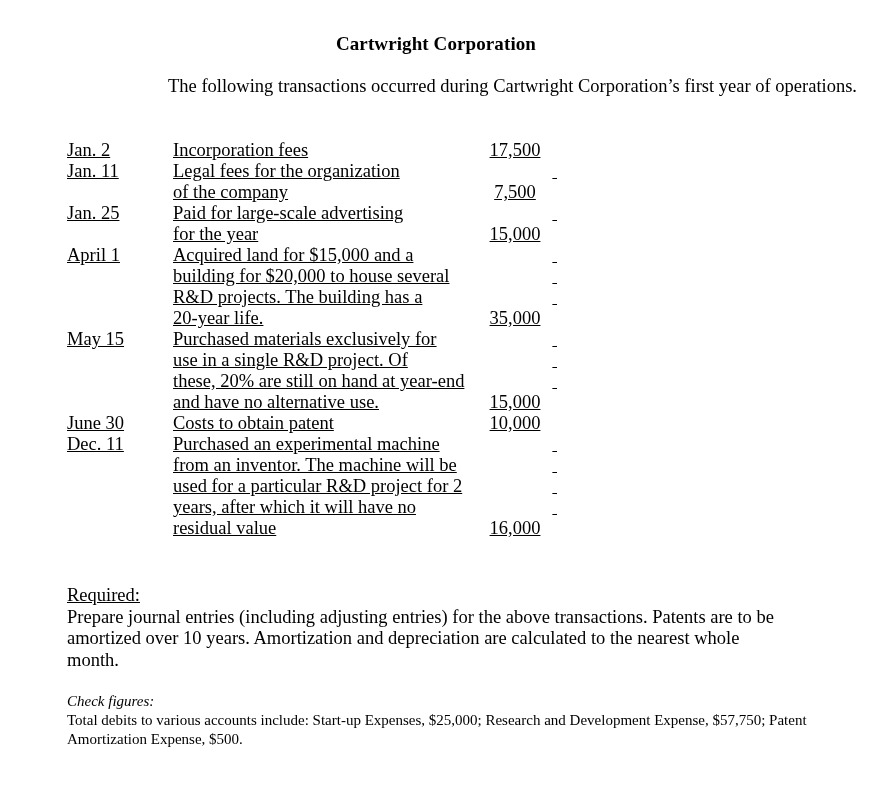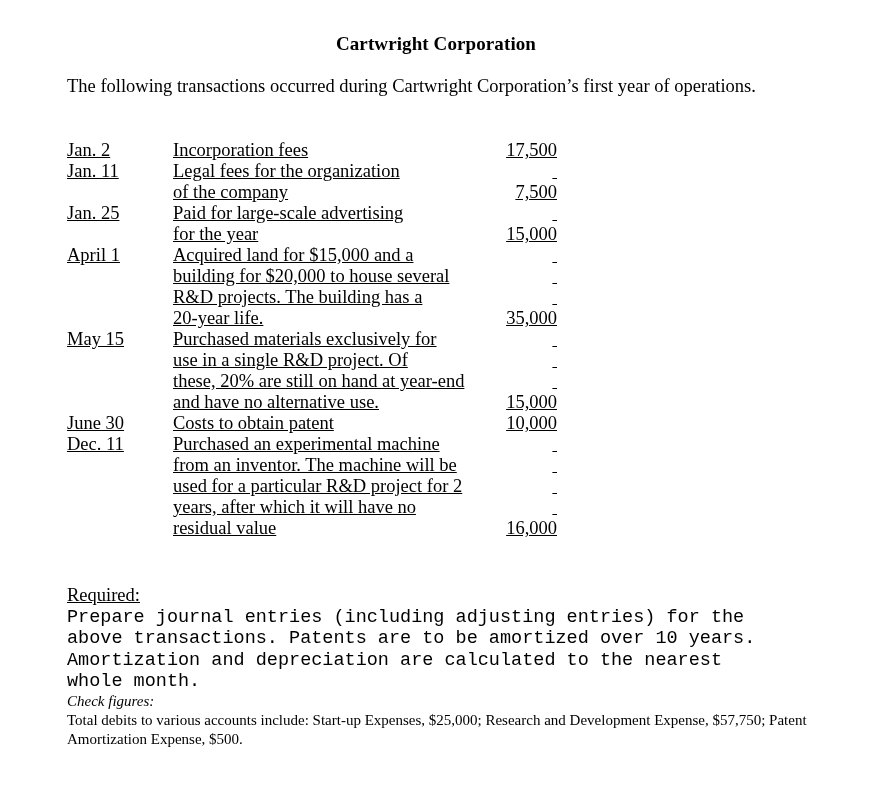--- a/index.html
+++ b/index.html
@@ -36,20 +36,21 @@
   }
 
   
   .intro {
     position: absolute;
     top: 76px;
     left: 67px;
     width: 790px;
     font-size: 18.5px;
     line-height: 21px;
+    text-align: right;
   }
 
   
   .txn-table {
     position: absolute;
     top: 140px;
     left: 67px;
     width: 490px;
     border-collapse: collapse;
     font-size: 18.5px;
@@ -75,21 +76,21 @@
     white-space: nowrap;
   }
   .desc-line {
     display: block;
     line-height: 21px;
     white-space: nowrap;
   }
   .amt-line {
     display: block;
     line-height: 21px;
-    text-align: right;
+    text-align: center;
   }
   .amt-blank {
     display: block;
     line-height: 21px;
   }
 
   
   .required-block {
     position: absolute;
     top: 585px;
@@ -99,21 +100,20 @@
     line-height: 21.5px;
   }
   .required-label {
     display: block;
     text-decoration: underline;
     text-underline-offset: 1px;
     width: max-content;
   }
   .required-text {
     display: block;
-    font-family: Liberation Mono, monospace;
   }
 
   
   .check-block {
     position: absolute;
     top: 692px;
     left: 67px;
     width: 760px;
     font-size: 15px;
     line-height: 19px;

